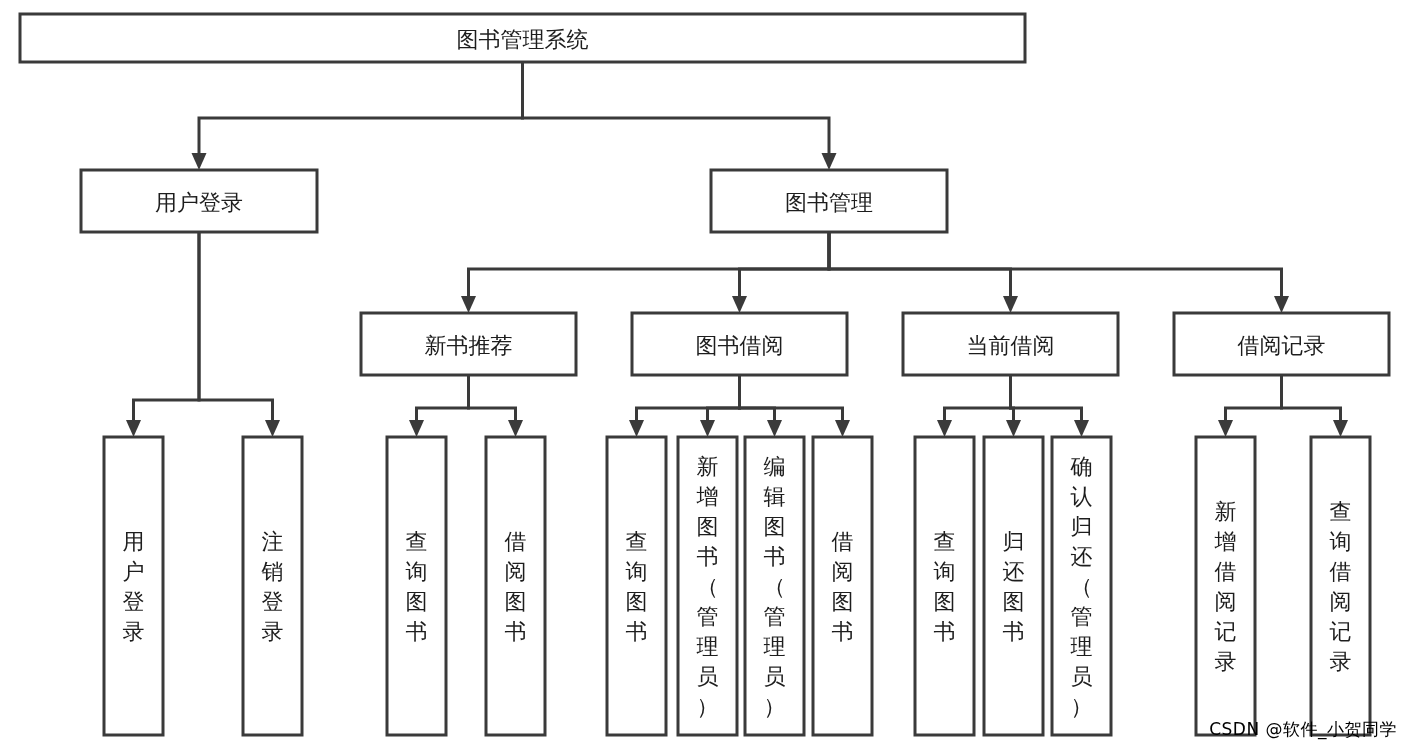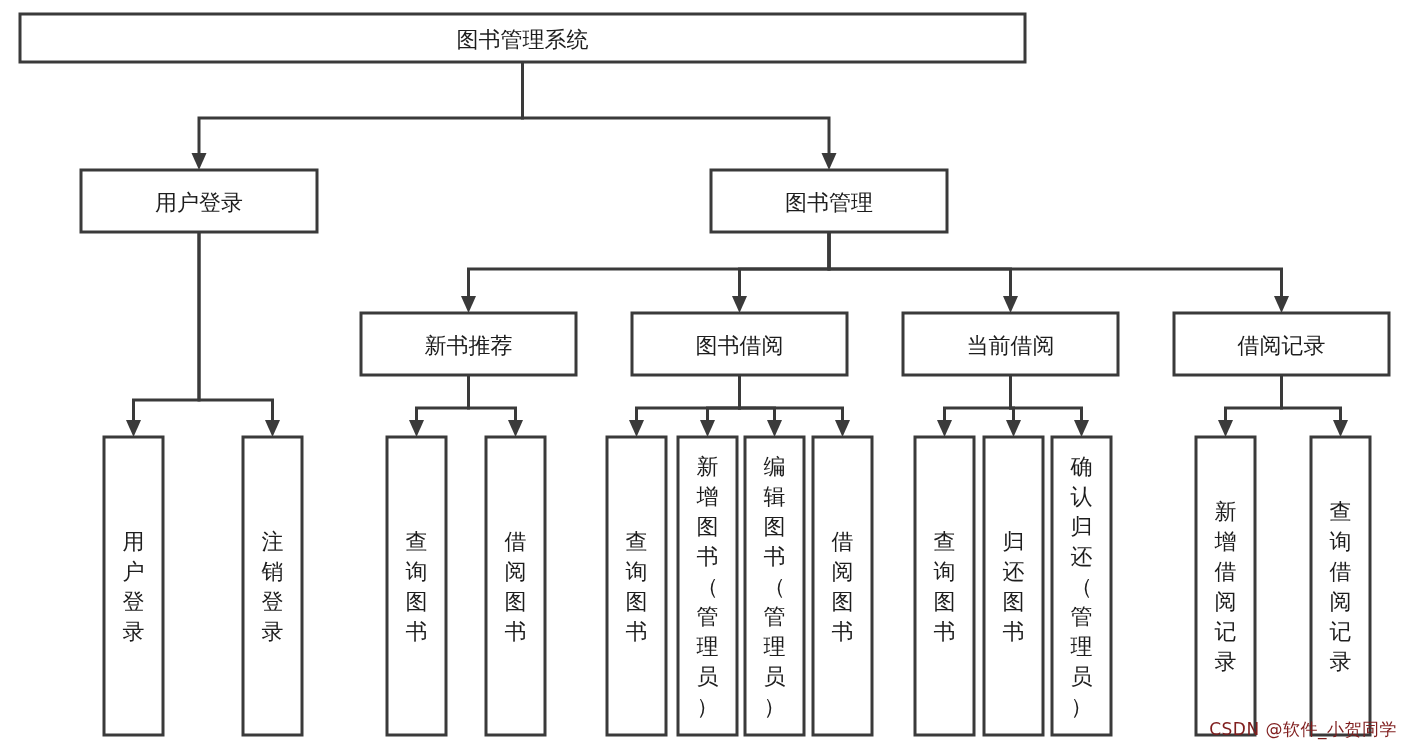--- a/index.html
+++ b/index.html
@@ -54,21 +54,21 @@
   .node-label-v {
     fill: #1d1d1d;
     font-family: "DejaVu Sans", "Liberation Sans", sans-serif;
     font-size: 22px;
     text-anchor: middle;
   }
   .watermark-text {
     position: absolute;
     right: 8px;
     bottom: 6px;
-    color: #7f1d1d;
+    color: #000000;
     font-size: 17px;
     font-family: "DejaVu Sans", "Liberation Sans", sans-serif;
     letter-spacing: 0.5px;
     white-space: nowrap;
     user-select: none;
   }
 </style>
 </head>
 <body>
 

